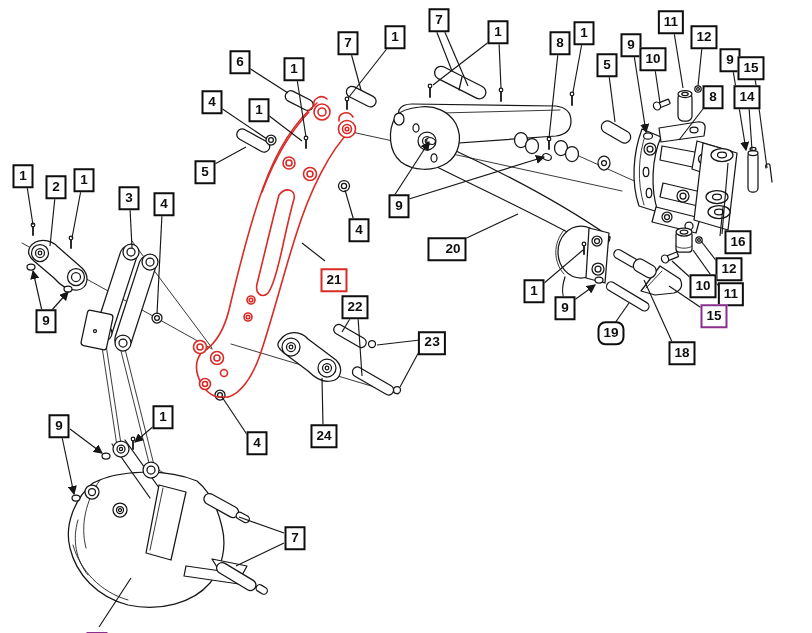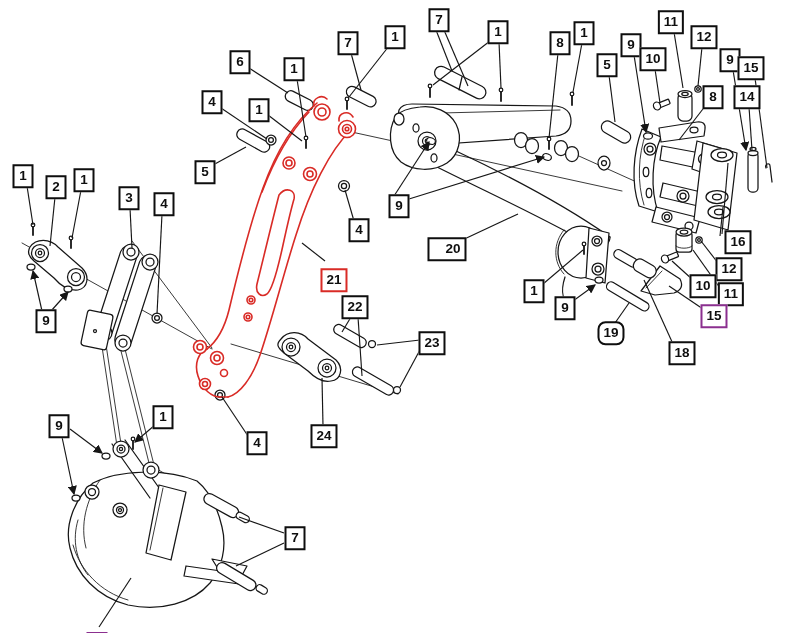--- a/index.html
+++ b/index.html
@@ -410,21 +410,21 @@
       <div class="callout purple" style="left: 714px; top: 316px;">15</div>
       <div class="callout black" style="left: 682px; top: 353px;">18</div>
       <div class="callout black" style="left: 611px; top: 333px; border-radius: 8px;">19</div>
       <div class="callout black" style="left: 565px; top: 308px;">9</div>
       <div class="callout black" style="left: 534px; top: 291px;">1</div>
       <div class="callout black" style="left: 447px; top: 249px; padding-left: 16px;">20</div>
       <div class="callout black" style="left: 399px; top: 206px;">9</div>
       <div class="callout black" style="left: 359px; top: 230px;">4</div>
       <div class="callout red" style="left: 334px; top: 280px;">21</div>
       <div class="callout black" style="left: 355px; top: 307px;">22</div>
-      <div class="callout black" style="left: 432px; top: 343px;">23</div>
+      <div class="callout black" style="left: 432px; top: 343px; font-family: Liberation Mono, monospace;">23</div>
       <div class="callout black" style="left: 324px; top: 436px;">24</div>
       <div class="callout black" style="left: 257px; top: 443px;">4</div>
       <div class="callout black" style="left: 163px; top: 417px;">1</div>
       <div class="callout black" style="left: 59px; top: 426px;">9</div>
       <div class="callout black" style="left: 295px; top: 538px;">7</div>
       <div class="callout purple" style="left: 97px; top: 637px;"></div>
     </div>
 </div>
 
 </body></html>

